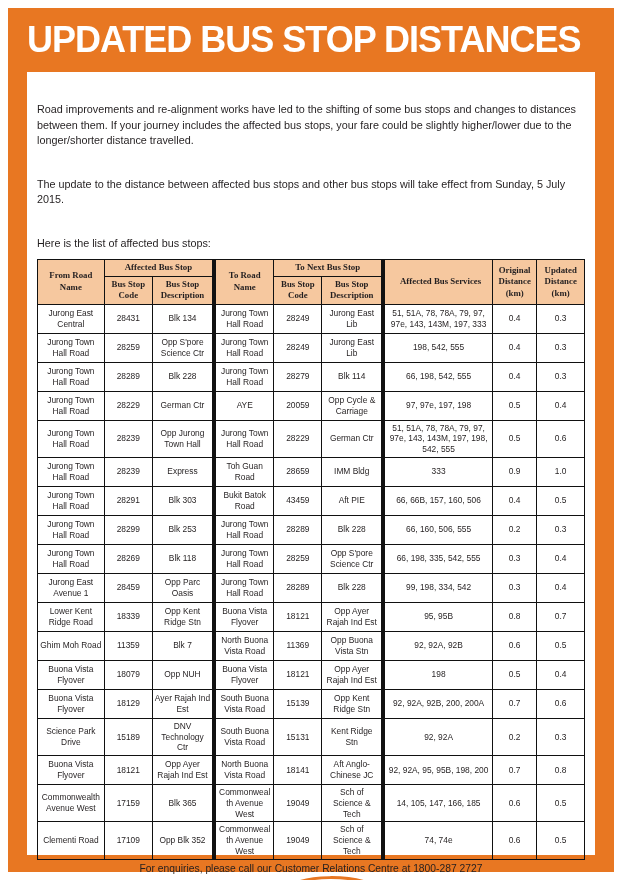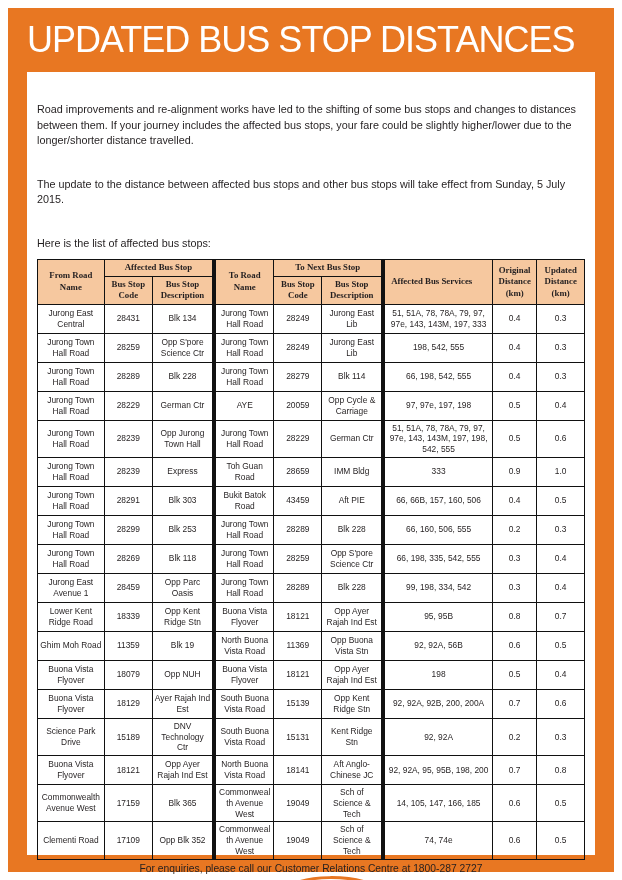--- a/index.html
+++ b/index.html
@@ -14,21 +14,21 @@
   body{
     width:622px;height:880px;position:relative;background:#ffffff;
     font-family:"Liberation Sans",sans-serif;color:var(--ink);overflow:hidden;
   }
   .frame{
     position:absolute;left:8px;top:8px;width:606px;height:864px;
     background:var(--frame-orange);
   }
   .title-band{height:64px;display:flex;align-items:center;padding-left:19px;}
   .page-title{
-    margin:0;color:#ffffff;font-size:36px;font-weight:400;
+    margin:0;color:#ffffff;font-size:36px;font-weight:700;
     letter-spacing:-1px;white-space:nowrap;line-height:1;
   }
   .panel{
     position:absolute;left:19px;right:19px;top:64px;bottom:17px;
     background:#ffffff;padding:2px 10px 5px 10px;
     display:flex;flex-direction:column;
   }
   .intro p{font-size:10.8px;line-height:1.44;margin:28px 0 0 0;}
   .intro p:last-child{margin-bottom:8px;}
 
@@ -40,21 +40,21 @@
     border:1px solid var(--line);text-align:center;vertical-align:middle;
     padding:2px 2px;font-size:8.4px;line-height:1.28;
     overflow-wrap:break-word;word-wrap:break-word;
   }
   thead th{
     background:var(--header-peach);font-weight:700;font-size:8.8px;line-height:1.3;font-family:Liberation Serif, serif;
   }
   td{height:29px;}
   .sep{border-left:4px solid var(--line);}
   td.c3,td.c6{border-left:4px solid var(--line);}
-  th.services-h{text-align:left;padding-left:6px;}
+  th.services-h{text-align:center;padding-left:6px;}
 
   .footer{
     margin-top:auto;display:flex;justify-content:space-between;
     align-items:center;padding-top:3px;flex-direction:column;
   }
   .enquiries{font-size:10.3px;}
   .logo-sbs{fill:var(--frame-orange);font-family:"Liberation Sans",sans-serif;
     font-size:20px;font-weight:700;font-style:italic;}
   .logo-transit{fill:var(--logo-purple);font-family:"Liberation Sans",sans-serif;
     font-size:20px;font-weight:700;font-style:italic;}
@@ -222,25 +222,25 @@
             <td class="c3">Buona Vista Flyover</td>
             <td class="c4">18121</td>
             <td class="c5">Opp Ayer Rajah Ind Est</td>
             <td class="c6">95, 95B</td>
             <td class="c7">0.8</td>
             <td class="c8">0.7</td>
           </tr>
           <tr>
             <td class="c0">Ghim Moh Road</td>
             <td class="c1">11359</td>
-            <td class="c2">Blk 19</td>
+            <td class="c2">Blk 7</td>
             <td class="c3">North Buona Vista Road</td>
             <td class="c4">11369</td>
             <td class="c5">Opp Buona Vista Stn</td>
-            <td class="c6">92, 92A, 56B</td>
+            <td class="c6">92, 92A, 92B</td>
             <td class="c7">0.6</td>
             <td class="c8">0.5</td>
           </tr>
           <tr>
             <td class="c0">Buona Vista Flyover</td>
             <td class="c1">18079</td>
             <td class="c2">Opp NUH</td>
             <td class="c3">Buona Vista Flyover</td>
             <td class="c4">18121</td>
             <td class="c5">Opp Ayer Rajah Ind Est</td>

